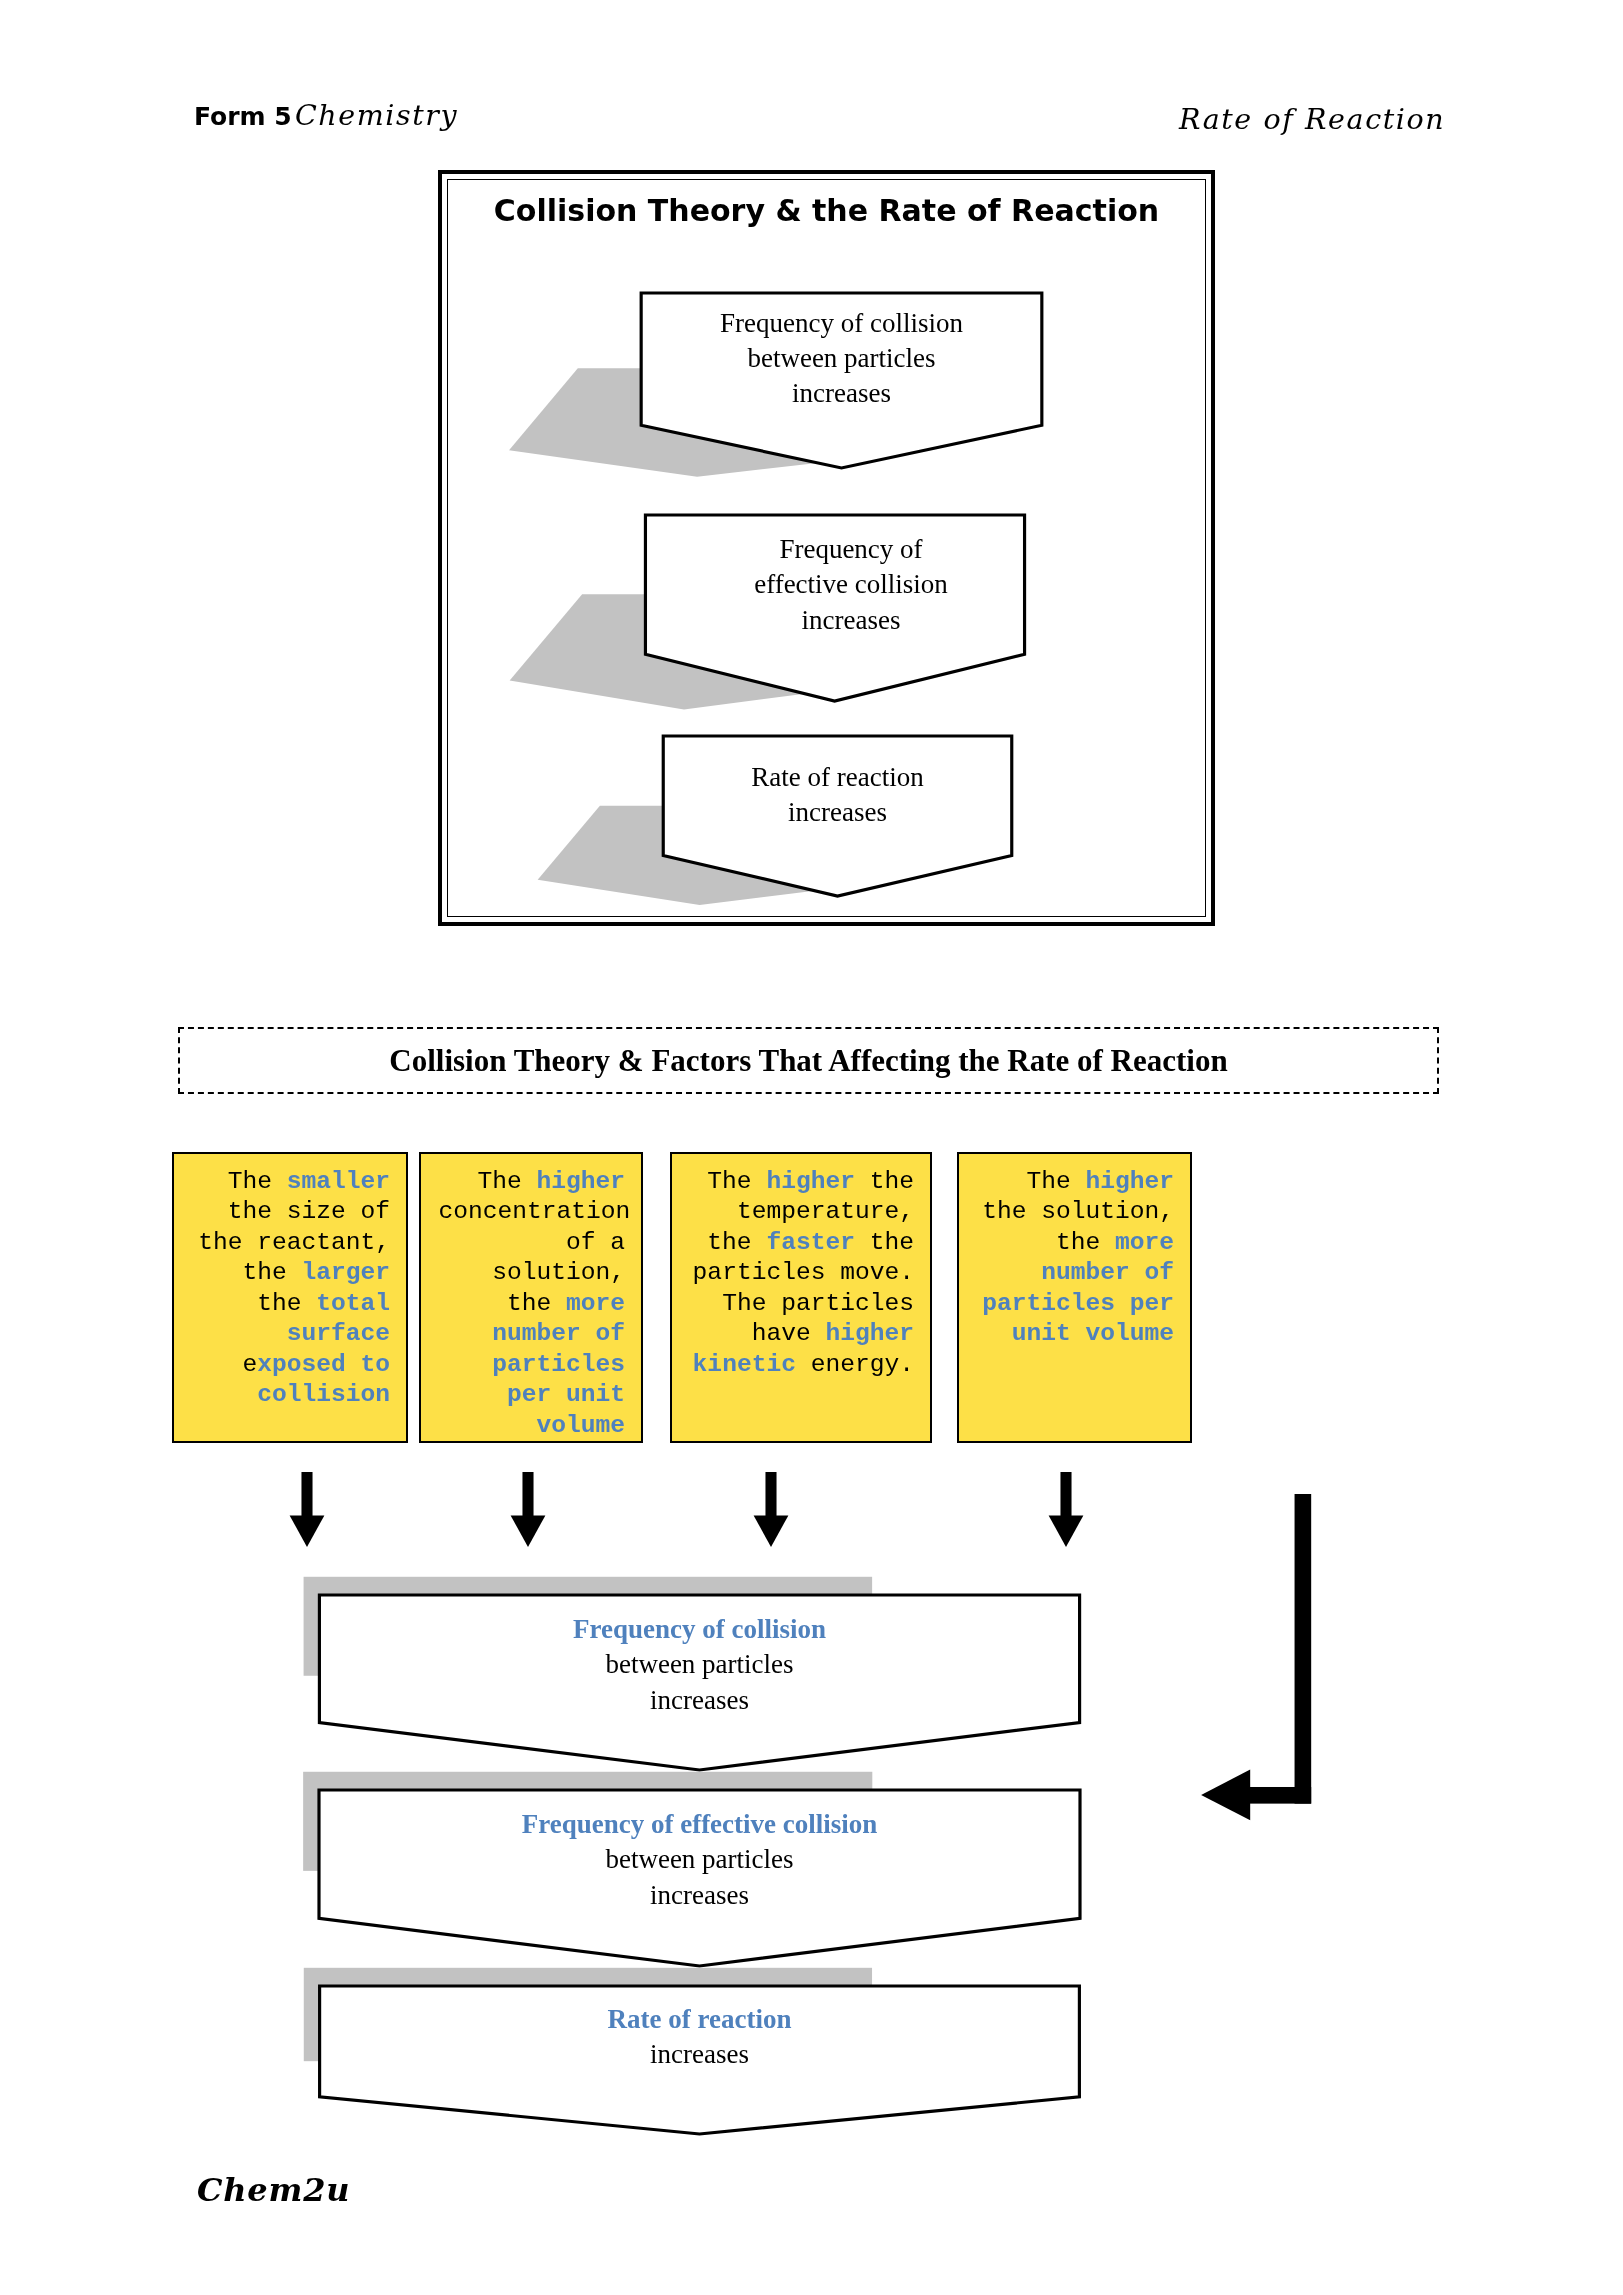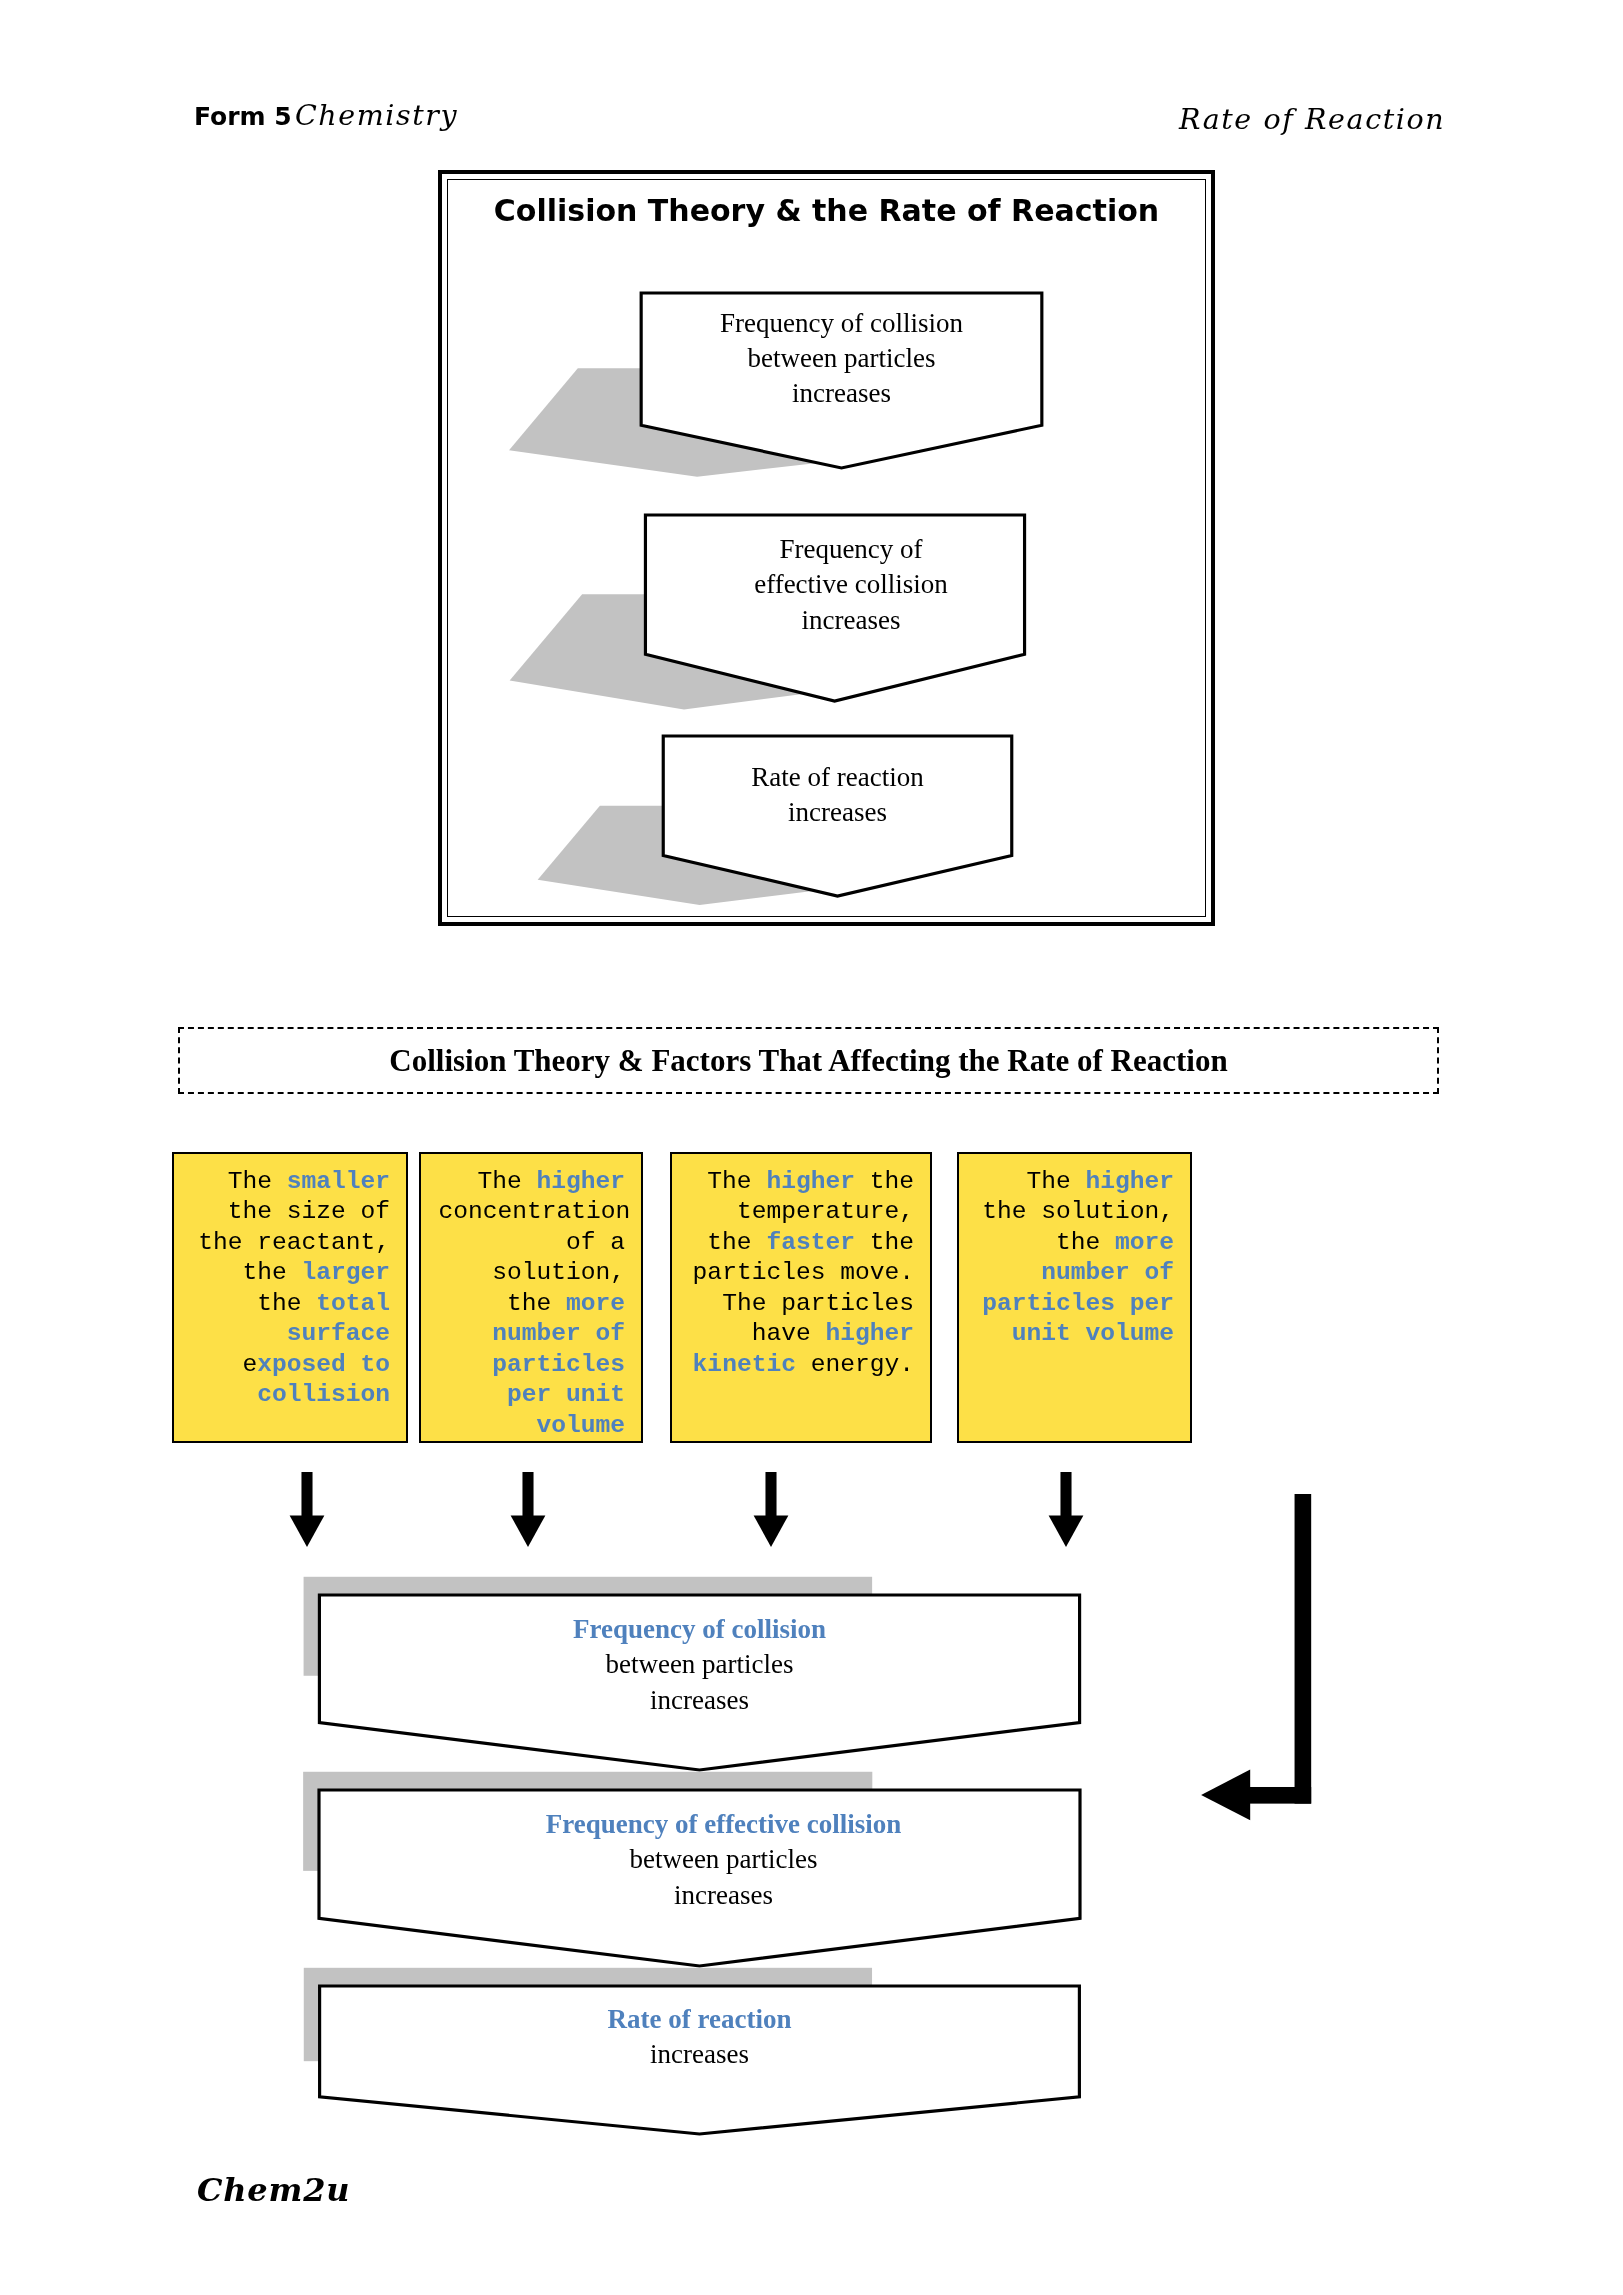--- a/index.html
+++ b/index.html
@@ -126,21 +126,21 @@
     <svg width="761" height="175" viewBox="0 0 960 221">
       <rect class="shadow-fill" x="-20" y="-23" width="718" height="125"></rect>
       <polygon class="penta-main" points="0,0 960,0 960,161 480,221 0,161"></polygon>
     </svg>
     <div class="penta-text" style="top:17.4px;">
       <div class="hl">Frequency of collision</div>
       <div>between particles<br>increases</div>
     </div>
   </div>
 
-  <div class="penta" style="left:319px; top:1790px; width:761px; height:176px;padding-left:48px;">
+  <div class="penta" style="left:319px; top:1790px; width:761px; height:176px;">
     <svg width="761" height="176" viewBox="0 0 960 222">
       <rect class="shadow-fill" x="-20" y="-23" width="718" height="125"></rect>
       <polygon class="penta-main" points="0,0 960,0 960,162 480,222 0,162"></polygon>
     </svg>
     <div class="penta-text" style="top:17.4px;">
       <div class="hl">Frequency of effective collision</div>
       <div>between particles<br>increases</div>
     </div>
   </div>
 

